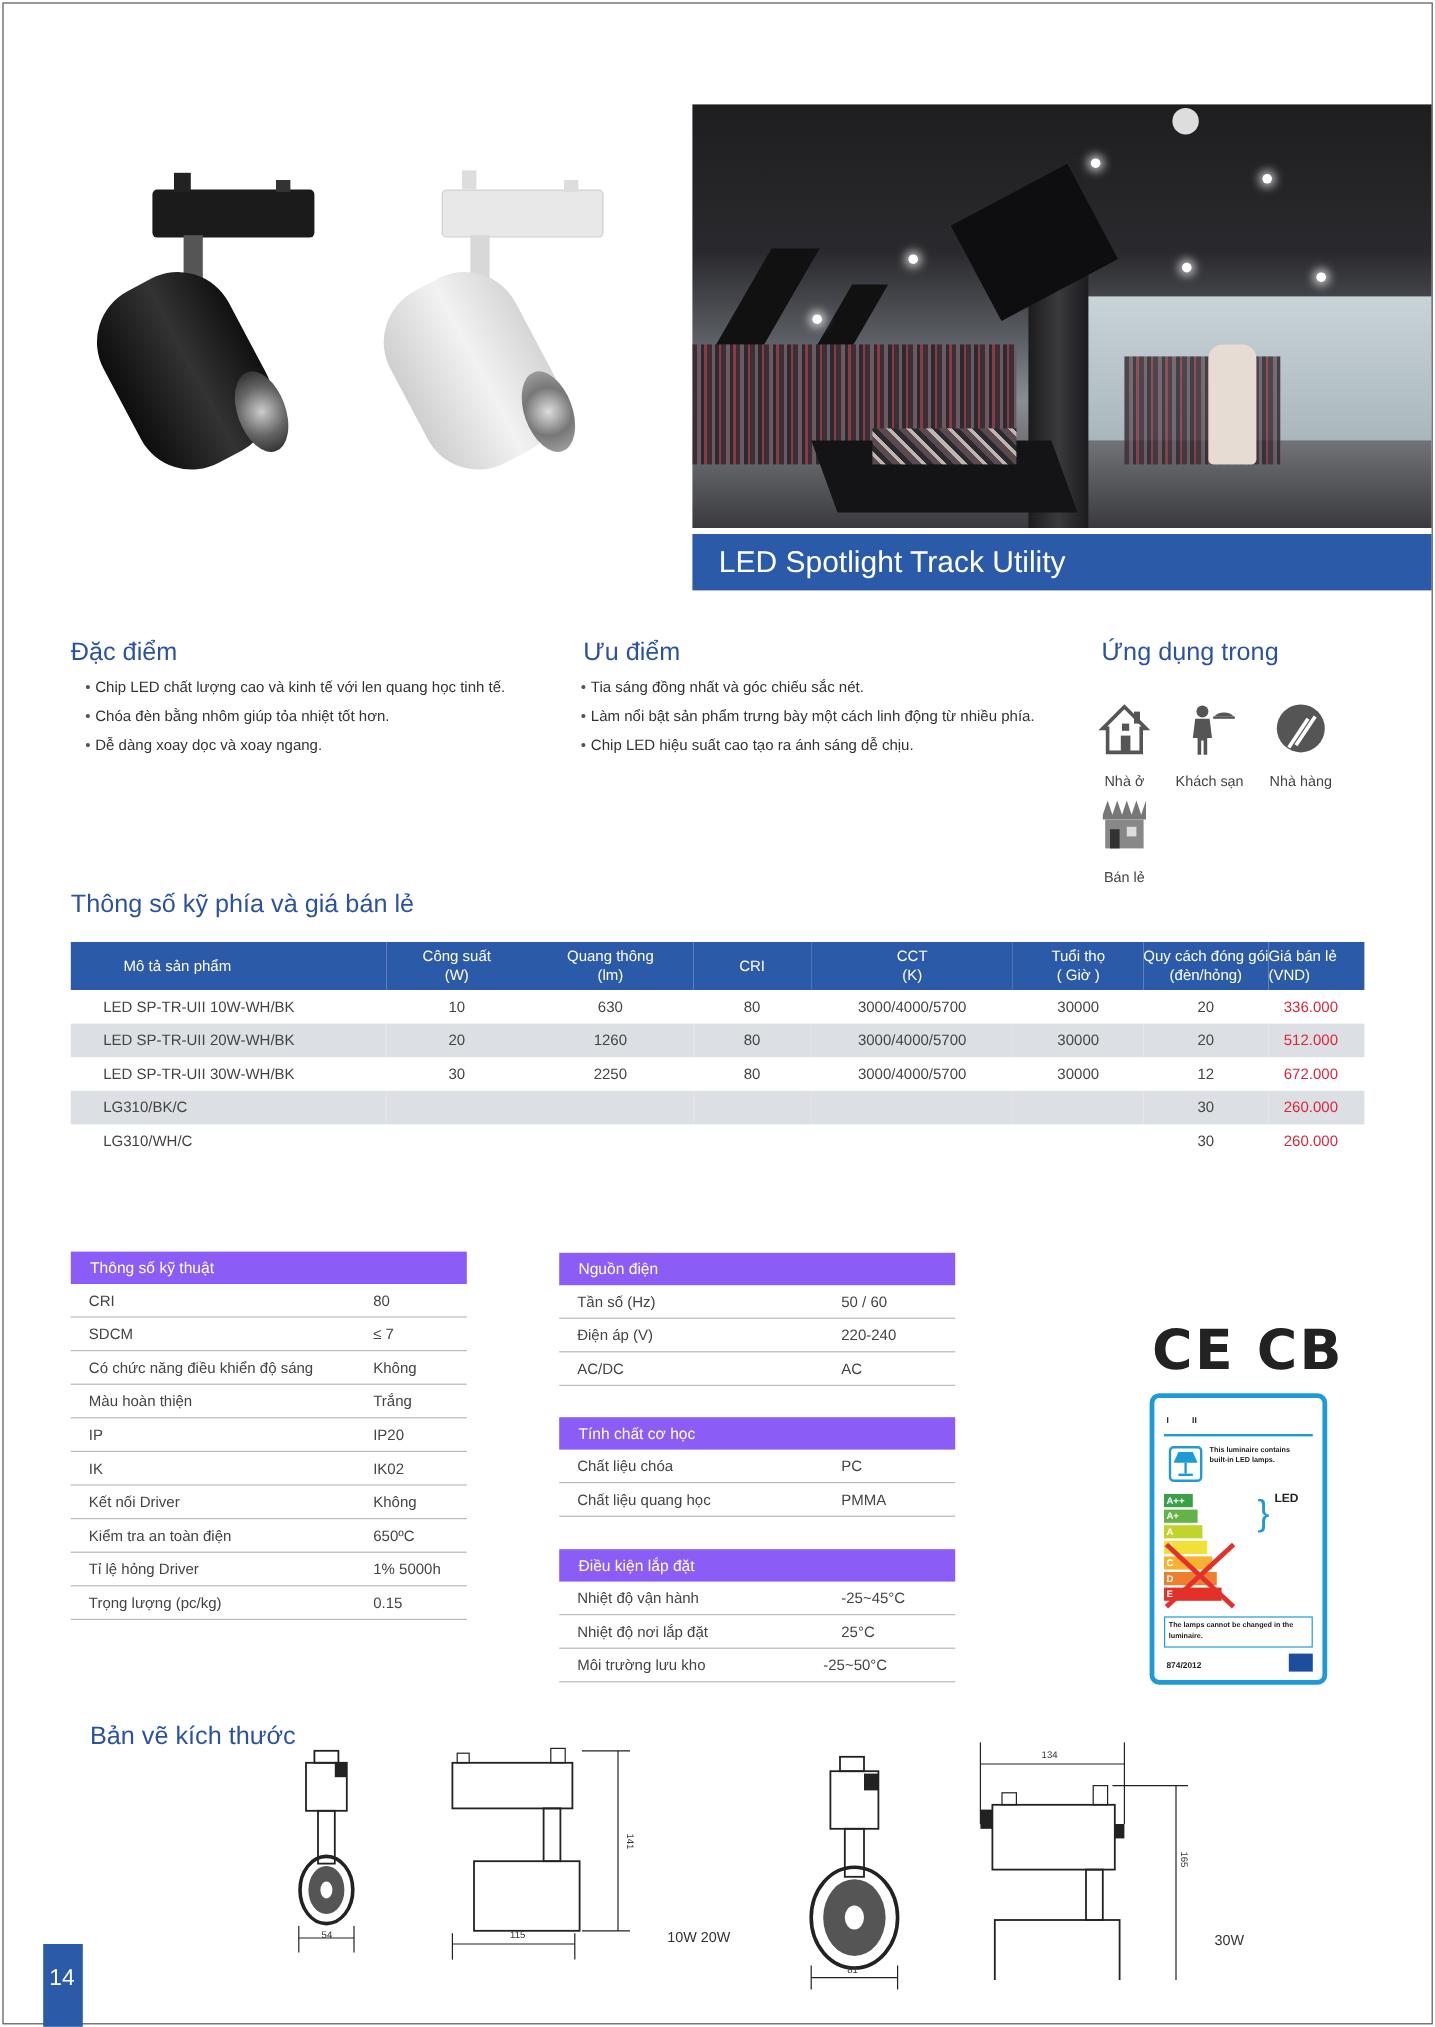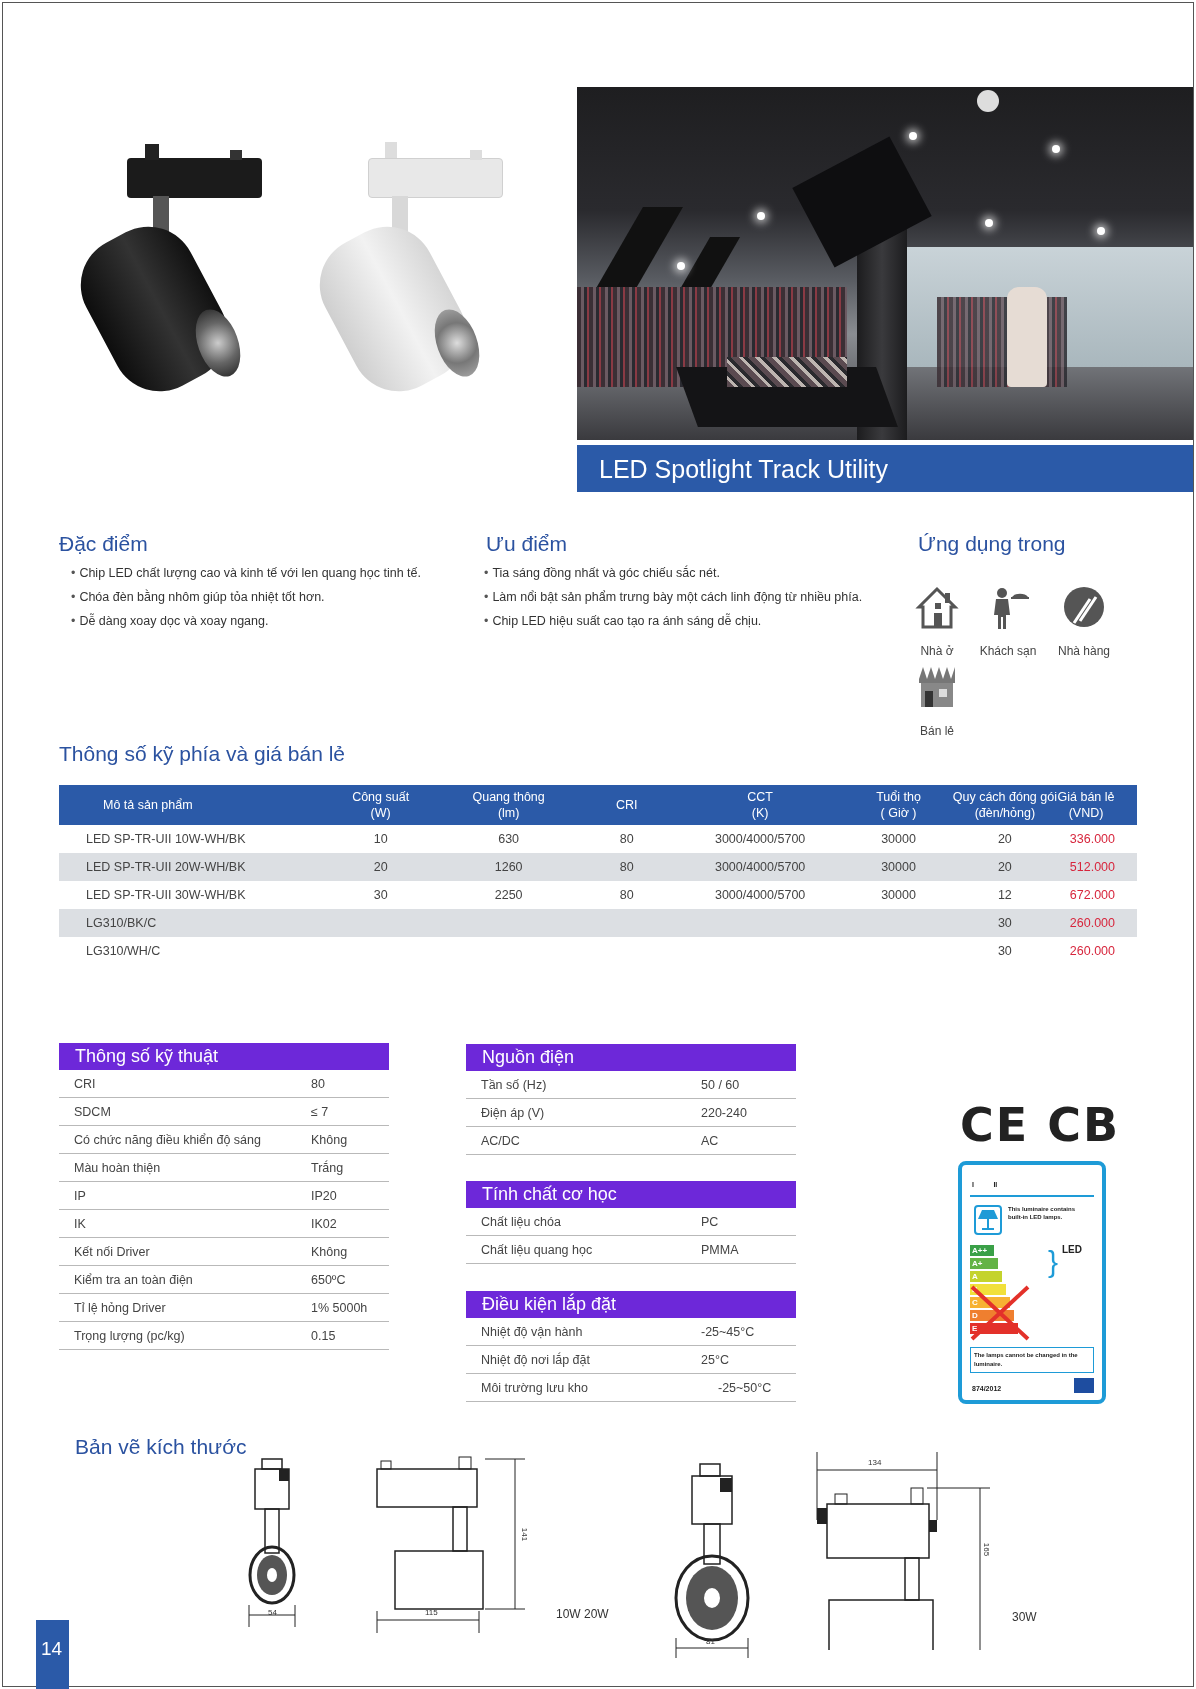--- a/index.html
+++ b/index.html
@@ -40,21 +40,21 @@
   .main-table { position: absolute; left: 59px; top: 785px; width: 1078px; border-collapse: collapse; font-size: 12.5px; }
   .main-table th { background: #2b5aa8; color: #fff; font-weight: normal; height: 40px; line-height: 16px; font-size: 12.5px; }
   .main-table td { height: 28px; color: #444; }
   .main-table tr.alt td { background: #dcdfe3; }
   .main-table td.price { color: #d7263d; text-align: right; padding-right: 22px; }
   .main-table td.c { text-align: center; }
   .main-table td.desc { padding-left: 27px; }
 
   
   .spec { position: absolute; font-size: 12.5px; color: #444; }
-  .spec .hdr { background: #6d28d9; color: #fff; height: 27px; line-height: 27px; padding-left: 16px; font-size: 18px; }
+  .spec .hdr { background: #8b5cf6; color: #fff; height: 27px; line-height: 27px; padding-left: 16px; font-size: 13px; }
   .spec .row { position: relative; height: 28px; line-height: 28px; border-bottom: 1.5px solid #b9b9b9; }
   .spec .row .k { position: absolute; left: 15px; }
   .spec .row .v { position: absolute; }
 
   
   .ce-cb { position: absolute; left: 960px; top: 1098px; font-size: 46px; font-weight: bold; color: #222; letter-spacing: 2px; font-family: "DejaVu Sans", sans-serif; }
   .energy-label { position: absolute; left: 958px; top: 1161px; width: 148px; height: 243px; border: 4px solid #1e9bd7; border-radius: 8px; background: #fff; }
   .energy-label .classes { position: absolute; left: 10px; top: 16px; font-size: 7px; font-weight: bold; color: #222; }
   .energy-label .line { position: absolute; left: 8px; top: 30px; width: 124px; height: 2px; background: #1e9bd7; }
   .energy-label .lamp-box { position: absolute; left: 12px; top: 40px; width: 28px; height: 30px; border: 2px solid #1e9bd7; border-radius: 4px; }
@@ -182,21 +182,21 @@
   </colgroup>
   <thead>
     <tr>
       <th style="text-align:left;padding-left:44px;"><span>Mô tả sản phẩm</span></th>
       <th><span>Công suất</span><br><span>(W)</span></th>
       <th><span>Quang thông</span><br><span>(lm)</span></th>
       <th><span>CRI</span></th>
       <th><span>CCT</span><br><span>(K)</span></th>
       <th><span>Tuổi thọ</span><br><span>( Giờ )</span></th>
       <th style="white-space:nowrap;"><span>Quy cách đóng gói</span><br><span>(đèn/hỏng)</span></th>
-      <th style="text-align:center;padding-right:22px;white-space:nowrap;"><span>Giá bán lẻ</span><br><span>(VND)</span></th>
+      <th style="text-align:left;padding-right:22px;white-space:nowrap;"><span>Giá bán lẻ</span><br><span>(VND)</span></th>
     </tr>
   </thead>
   <tbody>
     <tr>
       <td class="desc">LED SP-TR-UII 10W-WH/BK</td>
         <td class="c">10</td>
         <td class="c">630</td>
         <td class="c">80</td>
         <td class="c">3000/4000/5700</td>
         <td class="c">30000</td>
@@ -323,21 +323,21 @@
   <div class="row">
       <span class="k">Nhiệt độ vận hành</span>
       <span class="v" style="left:235px;">-25~45°C</span>
     </div>
   <div class="row">
       <span class="k">Nhiệt độ nơi lắp đặt</span>
       <span class="v" style="left:235px;">25°C</span>
     </div>
   <div class="row">
       <span class="k">Môi trường lưu kho</span>
-      <span class="v" style="left:252px;">-25~50°C</span>
+      <span class="v" style="left:220px;">-25~50°C</span>
     </div>
 </div>
 
 <div class="ce-cb">CE CB</div>
 <div class="energy-label">
   <div class="classes" style="white-space:pre;">I          II</div>
   <div class="line"></div>
   <div class="lamp-box">
     <svg viewBox="0 0 24 26" width="24" height="26">
         <path d="M6 3 H18 L22 12 H2 Z" fill="#1e9bd7"></path>

